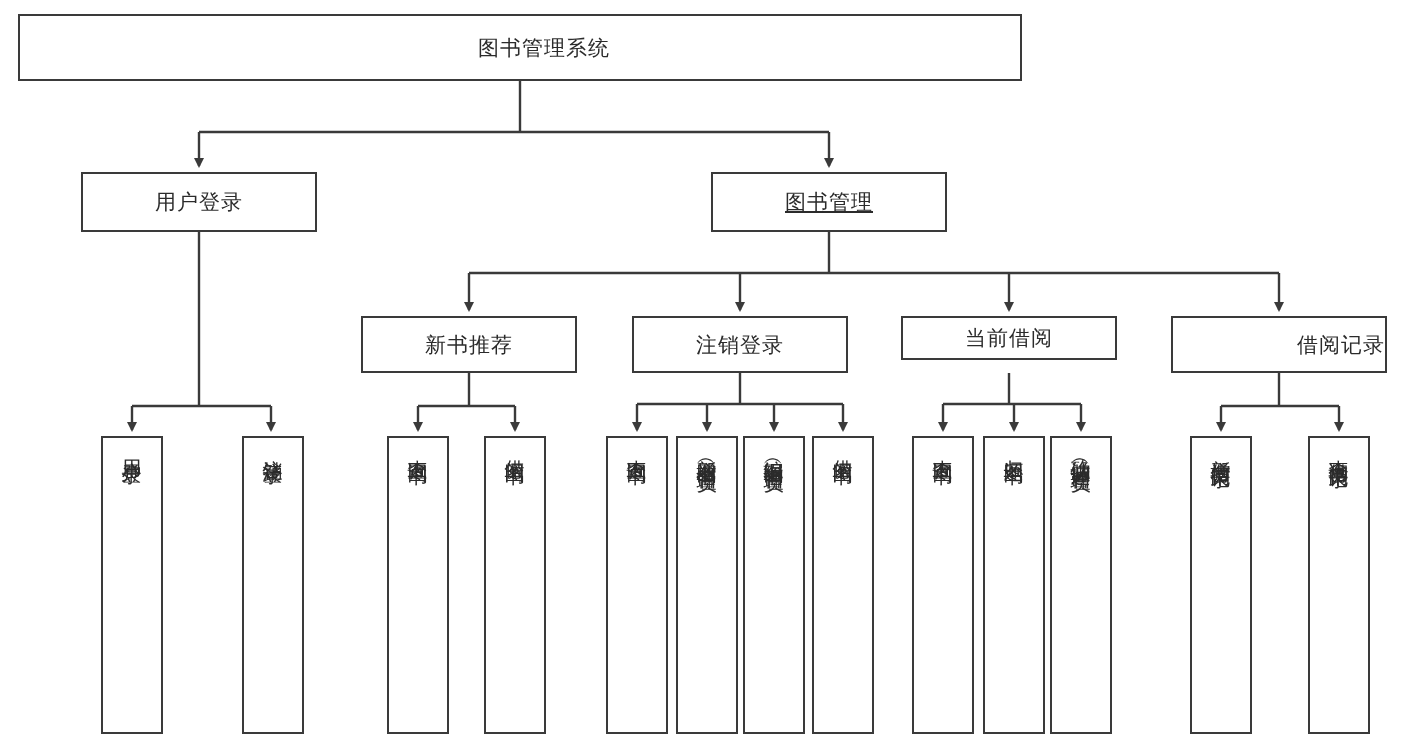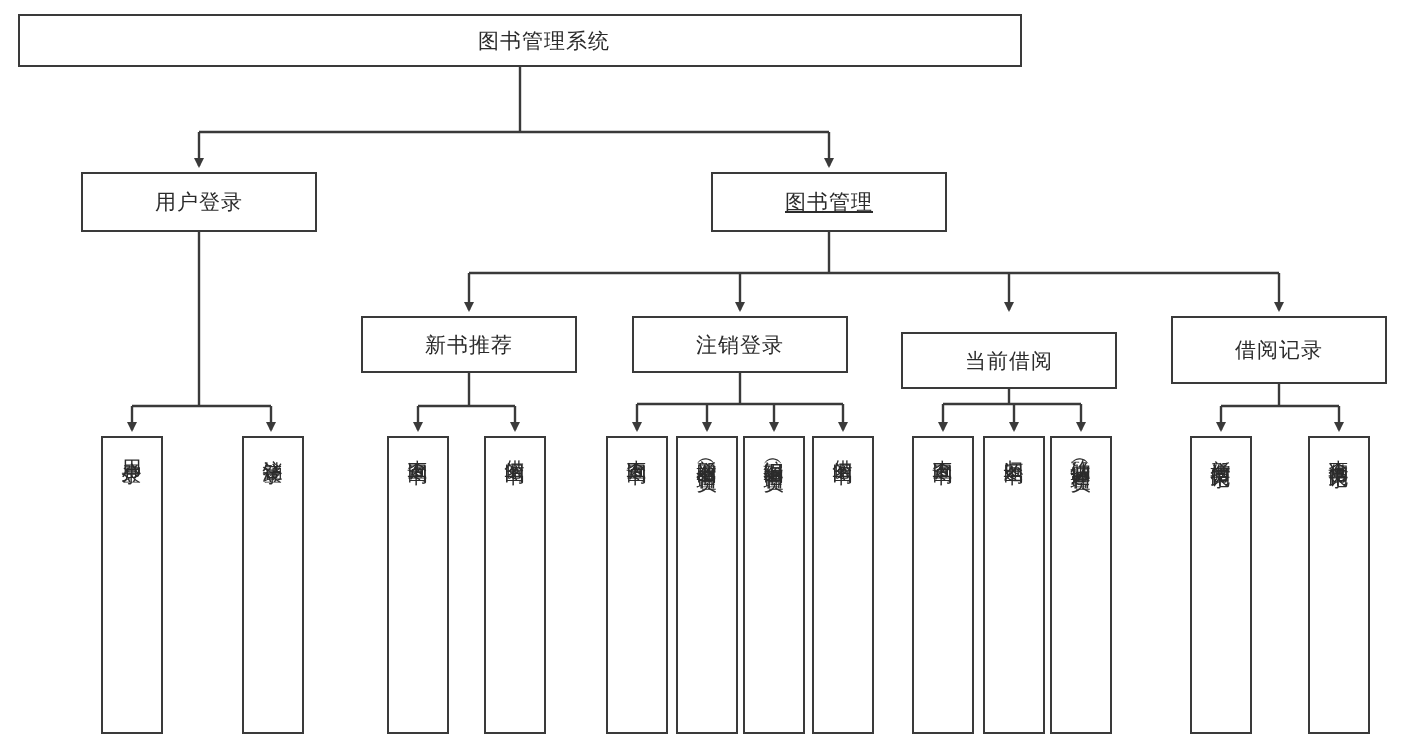--- a/index.html
+++ b/index.html
@@ -114,41 +114,41 @@
       <path d="M1014,404 L1014,430" marker-end="url(#arrow)"></path>
       <path d="M1081,404 L1081,430" marker-end="url(#arrow)"></path>
 
       <path d="M1279,373 L1279,406"></path>
       <path d="M1221,406 L1339,406"></path>
       <path d="M1221,406 L1221,430" marker-end="url(#arrow)"></path>
       <path d="M1339,406 L1339,430" marker-end="url(#arrow)"></path>
     </g>
   </svg>
 
-  <div class="node horiz" id="node-root" style="left: 18px; top: 14px; width: 1004px; height: 53px; padding-left: 48px;">
+  <div class="node horiz" id="node-root" style="left: 18px; top: 14px; width: 1004px; height: 67px; padding-left: 48px;">
     <span>图书管理系统</span>
   </div>
 
   <div class="node horiz" id="node-l2-0" style="left: 81px; top: 172px; width: 236px; height: 60px;">
     <span>用户登录</span>
   </div>
   <div class="node horiz" id="node-l2-1" style="left: 711px; top: 172px; width: 236px; height: 60px; text-decoration: underline;">
     <span>图书管理</span>
   </div>
 
   <div class="node horiz" id="node-l3-0" style="left: 361px; top: 316px; width: 216px; height: 57px;">
     <span>新书推荐</span>
   </div>
   <div class="node horiz" id="node-l3-1" style="left: 632px; top: 316px; width: 216px; height: 57px;">
     <span>注销登录</span>
   </div>
-  <div class="node horiz" id="node-l3-2" style="left: 901px; top: 332px; width: 216px; height: 57px; align-items: center;">
+  <div class="node horiz" id="node-l3-2" style="left: 901px; top: 316px; width: 216px; height: 44px; align-items: center;">
     <span>当前借阅</span>
   </div>
-  <div class="node horiz" id="node-l3-3" style="left: 1171px; top: 316px; width: 216px; height: 68px;">
+  <div class="node horiz" id="node-l3-3" style="left: 1171px; top: 316px; width: 216px; height: 57px; justify-content: flex-end;">
     <span>借阅记录</span>
   </div>
 
   <div class="node vert" id="leaf-0" style="left: 101px; top: 436px; width: 62px; height: 298px;">
     <span class="vlabel">用户登录</span>
   </div>
   <div class="node vert" id="leaf-1" style="left: 242px; top: 436px; width: 62px; height: 298px;">
     <span class="vlabel">注销登录</span>
   </div>
   <div class="node vert" id="leaf-2" style="left: 387px; top: 436px; width: 62px; height: 298px;">

